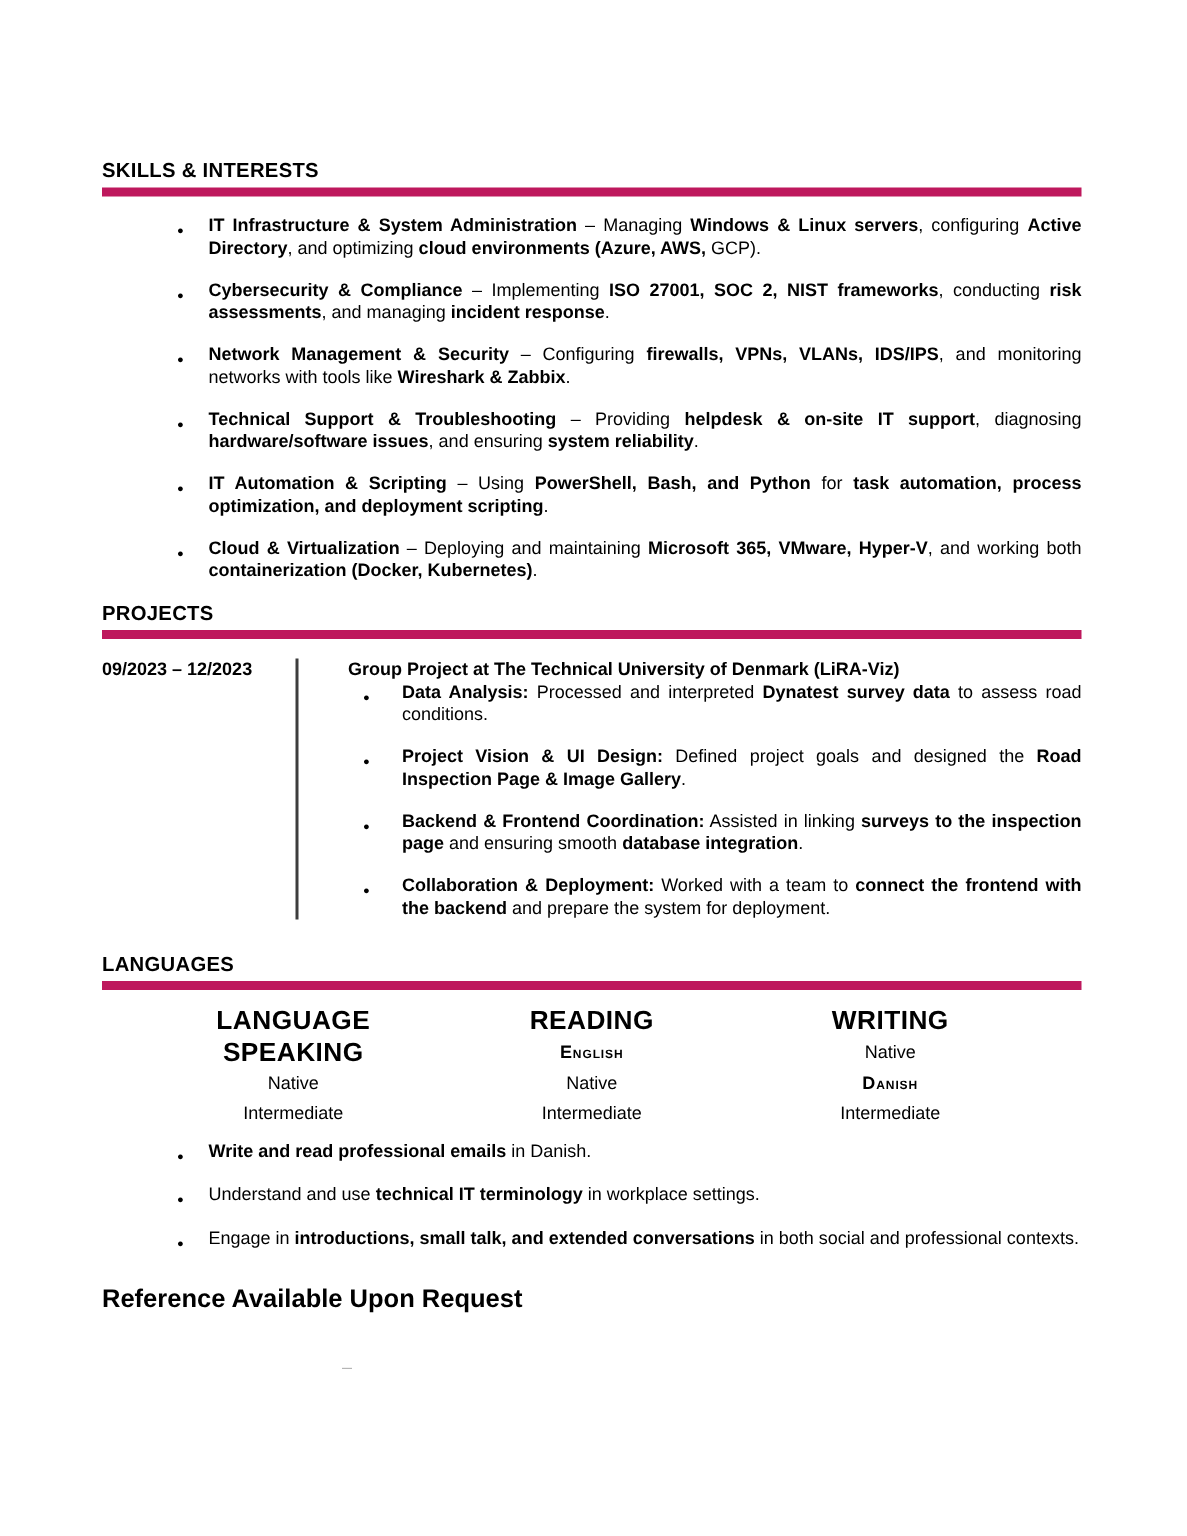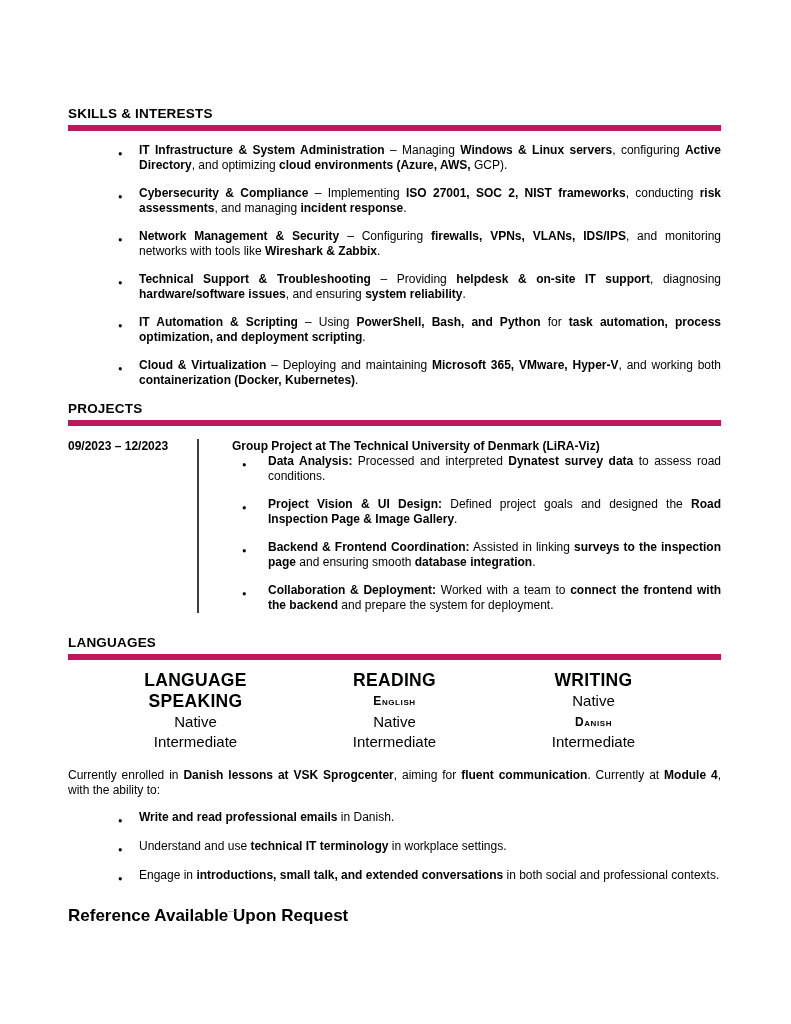--- a/index.html
+++ b/index.html
@@ -68,21 +68,21 @@
     grid-template-columns: 1fr 1fr 1fr;
     text-align: center;
     margin: 10px 28px 0 28px;
   }
   .lang-th {
     font-size: 17.5px;
     font-weight: bold;
     line-height: 21px;
     letter-spacing: 0.3px;
   }
-  .lang-cell { font-size: 15px; line-height: 20px; }
+  .lang-cell { font-size: 12px; line-height: 20px; }
   .lang-name {
     font-weight: bold;
     font-variant: small-caps;
     font-size: 12px;
     line-height: 20px;
     letter-spacing: 0.6px;
   }
   .lang-para {
     margin-top: 16px;
     font-size: 12px;
@@ -153,21 +153,20 @@
       <div class="lang-cell">Native</div>
       <div class="lang-cell">Native</div>
       <div class="lang-cell">Native</div>
 
       <div class="lang-cell lang-name">Danish</div>
       <div class="lang-cell">Intermediate</div>
       <div class="lang-cell">Intermediate</div>
       <div class="lang-cell">Intermediate</div>
     </div>
 
-    <p class="lang-para"><span>Currently enrolled in </span><span class="bold">Danish lessons at VSK Sprogcenter</span><span>, aiming for </span><span class="bold">fluent communication</span><span>. Currently at </span><span class="bold">Module 4</span><span>, with the ability to:</span></p>
     <ul class="bullets lang-list">
         <li><span class="bold">Write and read professional emails</span><span> in Danish.</span></li>
         <li><span>Understand and use </span><span class="bold">technical IT terminology</span><span> in workplace settings.</span></li>
         <li><span>Engage in </span><span class="bold">introductions, small talk, and extended conversations</span><span> in both social and professional contexts.</span></li>
       </ul>
   </section>
 
   <div class="footer-note">Reference Available Upon Request</div>
 </div>
 

